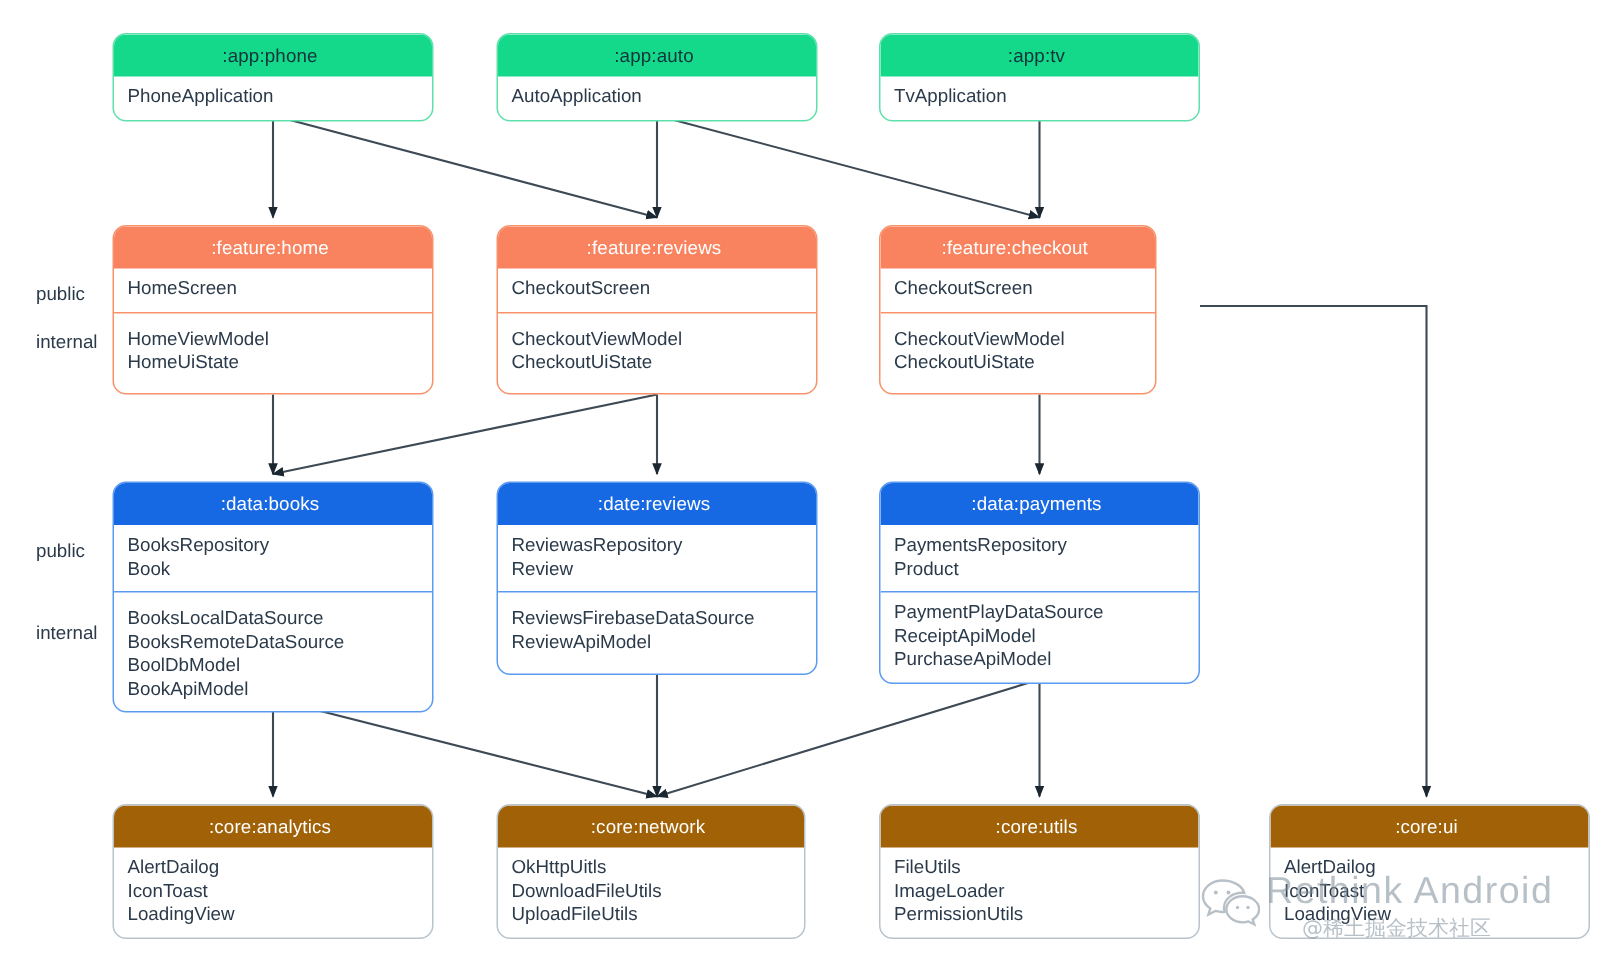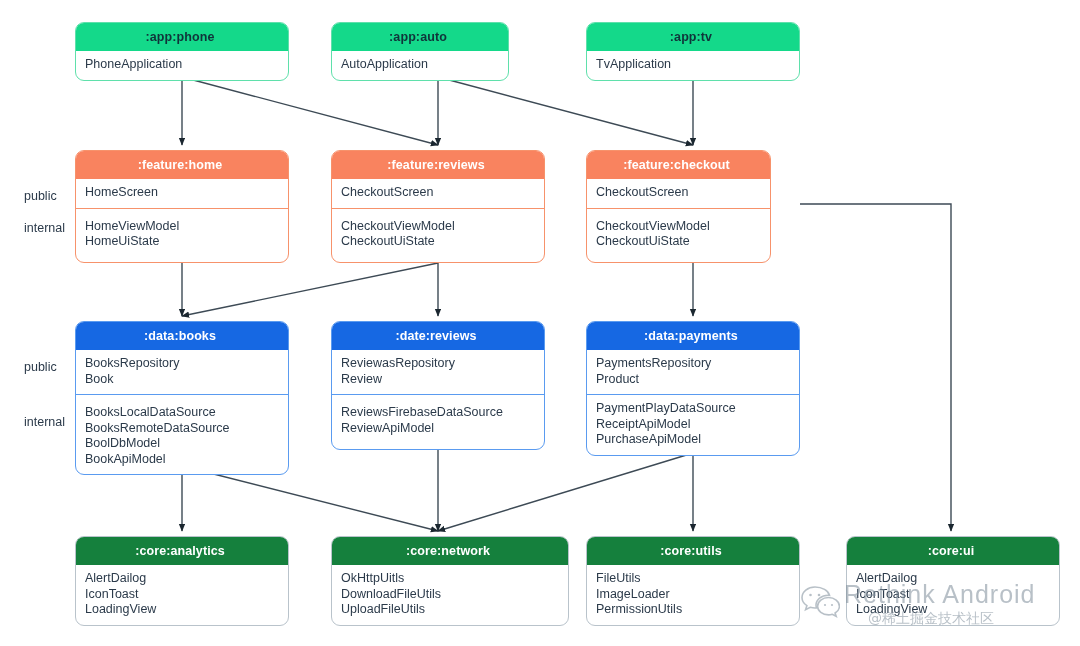--- a/index.html
+++ b/index.html
@@ -26,21 +26,21 @@
   .node {
     position: absolute;
     border-radius: 9px;
     overflow: hidden;
     box-sizing: border-box;
     border: 1px solid transparent;
     background: #ffffff;
   }
   .node-header {
     text-align: center;
-    font-weight: bold;
+    font-weight: normal;
     font-size: 12.5px;
     padding: 7px 4px 7px 0;
     letter-spacing: 0.1px;
   }
   .node-section {
     padding: 6px 9px 7px 9px;
     font-size: 12.5px;
     color: #2b3a4a;
     line-height: 15.5px;
   }
@@ -56,21 +56,21 @@
   .node.feature .node-header { background: #f9835f; color: #ffffff; }
   .node.feature .sec-divider { border-top: 1px solid #f7926b; }
 
   
   .node.data { border-color: #5a9bf0; }
   .node.data .node-header { background: #1668e3; color: #ffffff; }
   .node.data .sec-divider { border-top: 1px solid #5a9bf0; }
 
   
   .node.core { border-color: #b9c3cb; }
-  .node.core .node-header { background: #15803d; color: #ffffff; }
+  .node.core .node-header { background: #a16207; color: #ffffff; }
 
   .row-label {
     position: absolute;
     font-size: 12.5px;
     color: #2b3a4a;
     white-space: nowrap;
   }
 
   
   #watermark {
@@ -142,21 +142,21 @@
       <div class="row-label" style="left: 24px; top: 360px;">public</div>
       <div class="row-label" style="left: 24px; top: 415px;">internal</div>
     </div>
   <div id="node-layer">
       <div class="node app" style="left: 75px; top: 22px; width: 214px; min-height: 55px;">
         <div class="node-header">:app:phone</div>
         <div class="node-section">
           <div class="node-line">PhoneApplication</div>
         </div>
       </div>
-      <div class="node app" style="left: 331px; top: 22px; width: 178px; min-height: 55px;">
+      <div class="node app" style="left: 331px; top: 22px; width: 214px; min-height: 55px;">
         <div class="node-header">:app:auto</div>
         <div class="node-section">
           <div class="node-line">AutoApplication</div>
         </div>
       </div>
       <div class="node app" style="left: 586px; top: 22px; width: 214px; min-height: 55px;">
         <div class="node-header">:app:tv</div>
         <div class="node-section">
           <div class="node-line">TvApplication</div>
         </div>
@@ -228,21 +228,21 @@
         </div>
       </div>
       <div class="node core" style="left: 75px; top: 536px; width: 214px; min-height: 89px;">
         <div class="node-header">:core:analytics</div>
         <div class="node-section">
           <div class="node-line">AlertDailog</div>
           <div class="node-line">IconToast</div>
           <div class="node-line">LoadingView</div>
         </div>
       </div>
-      <div class="node core" style="left: 331px; top: 536px; width: 238px; min-height: 89px;">
+      <div class="node core" style="left: 331px; top: 536px; width: 206px; min-height: 89px;">
         <div class="node-header">:core:network</div>
         <div class="node-section">
           <div class="node-line">OkHttpUitls</div>
           <div class="node-line">DownloadFileUtils</div>
           <div class="node-line">UploadFileUtils</div>
         </div>
       </div>
       <div class="node core" style="left: 586px; top: 536px; width: 214px; min-height: 89px;">
         <div class="node-header">:core:utils</div>
         <div class="node-section">

